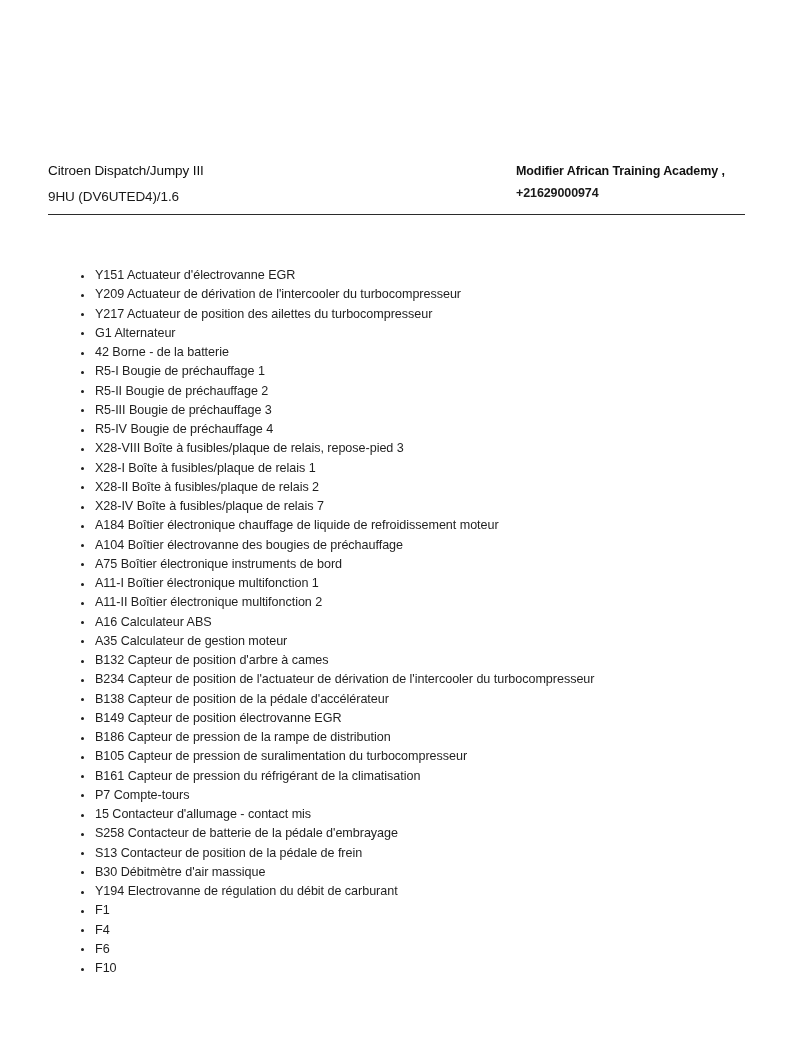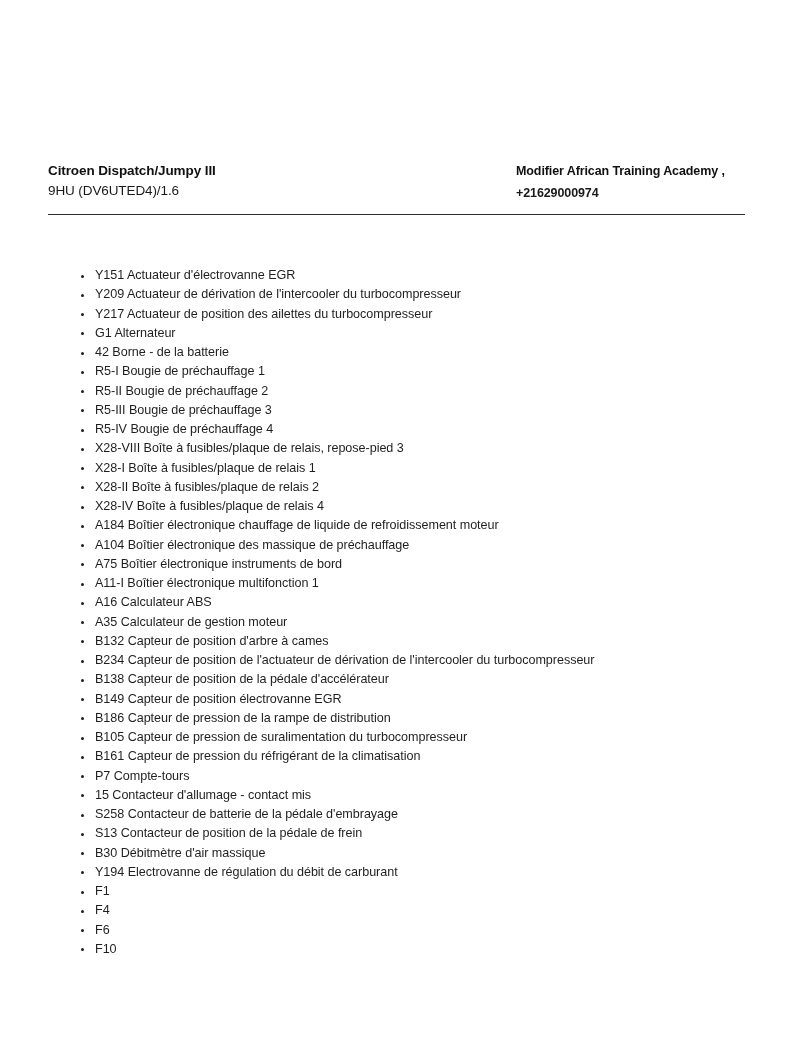--- a/index.html
+++ b/index.html
@@ -42,34 +42,34 @@
 
   .header-right {
     position: absolute;
     left: 468px;
     top: 0px;
     width: 229px;
   }
 
   .doc-title {
     font-size: 13.5px;
-    font-weight: bold;
+    font-weight: normal;
     line-height: 19px;
     letter-spacing: -0.1px;
     color: #111111;
     white-space: nowrap;
   }
 
   .doc-subtitle {
     font-size: 13.5px;
     font-weight: normal;
     line-height: 19px;
     letter-spacing: -0.1px;
     color: #1a1a1a;
-    margin-top: 1px;
+    margin-top: 7px;
     white-space: nowrap;
   }
 
   .org-name {
     font-size: 12.5px;
     font-weight: bold;
     line-height: 18px;
     letter-spacing: -0.1px;
     color: #111111;
     white-space: nowrap;
@@ -157,25 +157,26 @@
       <li class="component-item">Y217 Actuateur de position des ailettes du turbocompresseur</li>
       <li class="component-item">G1 Alternateur</li>
       <li class="component-item">42 Borne - de la batterie</li>
       <li class="component-item">R5-I Bougie de préchauffage 1</li>
       <li class="component-item">R5-II Bougie de préchauffage 2</li>
       <li class="component-item">R5-III Bougie de préchauffage 3</li>
       <li class="component-item">R5-IV Bougie de préchauffage 4</li>
       <li class="component-item">X28-VIII Boîte à fusibles/plaque de relais, repose-pied 3</li>
       <li class="component-item">X28-I Boîte à fusibles/plaque de relais 1</li>
       <li class="component-item">X28-II Boîte à fusibles/plaque de relais 2</li>
-      <li class="component-item">X28-IV Boîte à fusibles/plaque de relais 4</li>
+      <li class="component-item">X28-IV Boîte à fusibles/plaque de relais 7</li>
       <li class="component-item">A184 Boîtier électronique chauffage de liquide de refroidissement moteur</li>
-      <li class="component-item">A104 Boîtier électronique des massique de préchauffage</li>
+      <li class="component-item">A104 Boîtier électrovanne des bougies de préchauffage</li>
       <li class="component-item">A75 Boîtier électronique instruments de bord</li>
       <li class="component-item">A11-I Boîtier électronique multifonction 1</li>
+      <li class="component-item">A11-II Boîtier électronique multifonction 2</li>
       <li class="component-item">A16 Calculateur ABS</li>
       <li class="component-item">A35 Calculateur de gestion moteur</li>
       <li class="component-item">B132 Capteur de position d'arbre à cames</li>
       <li class="component-item">B234 Capteur de position de l'actuateur de dérivation de l'intercooler du turbocompresseur</li>
       <li class="component-item">B138 Capteur de position de la pédale d'accélérateur</li>
       <li class="component-item">B149 Capteur de position électrovanne EGR</li>
       <li class="component-item">B186 Capteur de pression de la rampe de distribution</li>
       <li class="component-item">B105 Capteur de pression de suralimentation du turbocompresseur</li>
       <li class="component-item">B161 Capteur de pression du réfrigérant de la climatisation</li>
       <li class="component-item">P7 Compte-tours</li>

